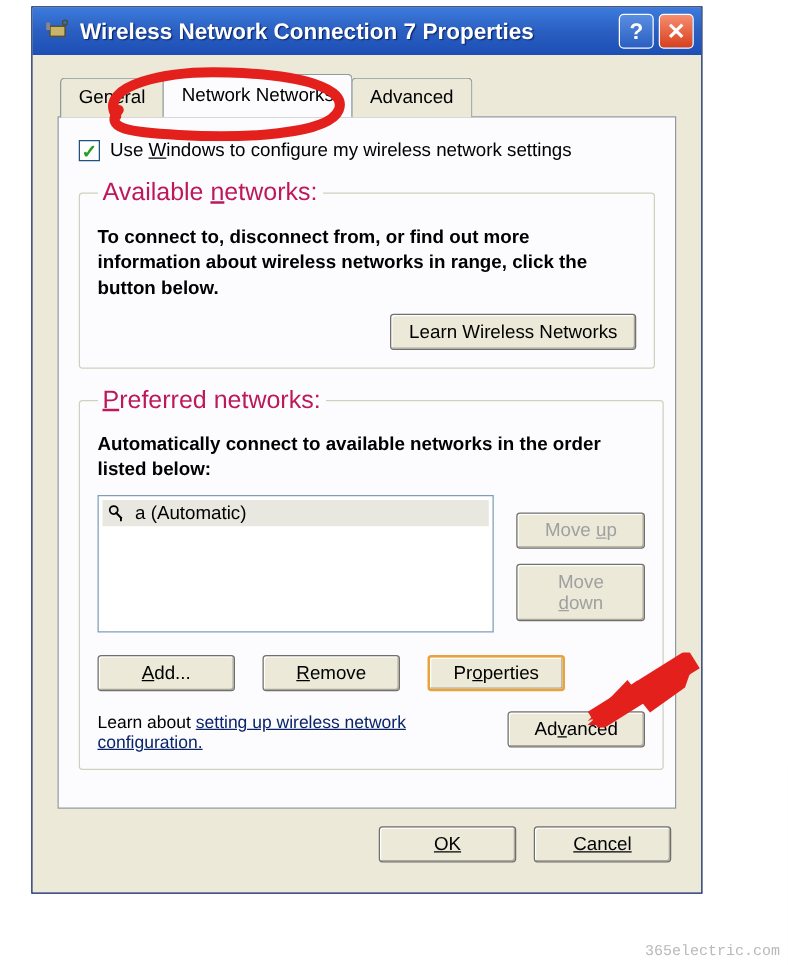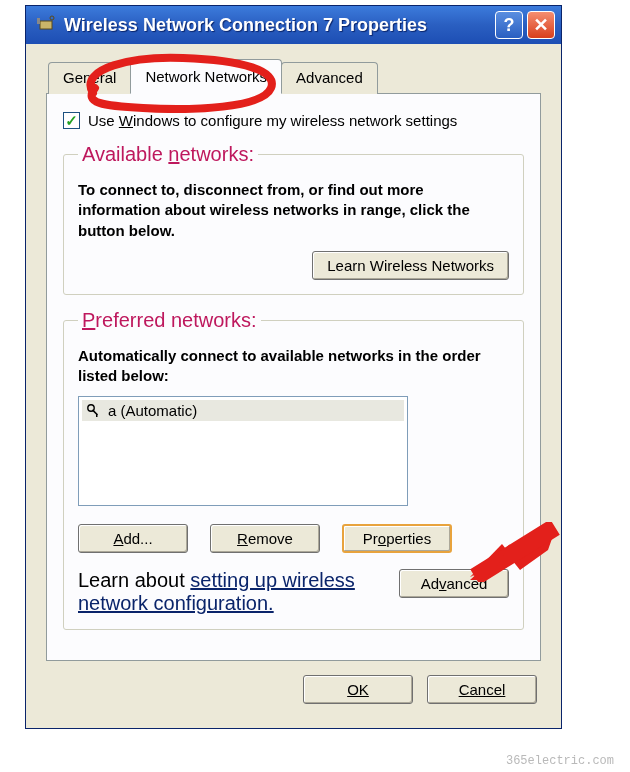--- a/index.html
+++ b/index.html
@@ -215,21 +215,21 @@
   
   .annot-arrow {
     position: absolute;
     left: 470px; top: 522px;
     width: 90px; height: 60px;
     pointer-events: none;
     z-index: 10;
   }
   .watermark {
     position: absolute;
-    right: 16px; bottom: 4px;
+    right: 6px; bottom: 4px;
     font-size: 12px;
     color: #b9b9b9;
     font-family: "Courier New", monospace;
   }
 </style>
 </head>
 <body>
 
 <div class="window">
 
@@ -281,30 +281,34 @@
           <div class="listbox">
             <div class="listitem">
               <svg class="key-icon" viewBox="0 0 16 16">
                 <circle cx="5" cy="5" r="3.2" fill="none" stroke="#000" stroke-width="1.4"></circle>
                 <rect x="6.5" y="6.5" width="7" height="1.6" fill="#000" transform="rotate(45 7 7)"></rect>
                 <rect x="10" y="11" width="1.5" height="3" fill="#000"></rect>
               </svg>
               <span>a (Automatic)</span>
             </div>
           </div>
+          <div class="move-col">
+            <button class="btn" disabled="">Move <span class="ul">u</span>p</button>
+            <button class="btn" disabled="">Move <span class="ul">d</span>own</button>
+          </div>
         </div>
 
         <div class="btn-row-3">
           <button class="btn" style="min-width:110px"><span class="ul">A</span>dd...</button>
           <button class="btn" style="min-width:110px"><span class="ul">R</span>emove</button>
           <button class="btn focused" style="min-width:110px">Pr<span class="ul">o</span>perties</button>
         </div>
 
         <div class="learn">
-          <div style="font-size:20px; max-width:320px;">
+          <div style="font-size:14px; max-width:320px;">
             <span>Learn about </span><span class="link">setting up wireless network configuration.</span>
           </div>
           <button class="btn" style="min-width:110px">Ad<span class="ul">v</span>anced</button>
         </div>
 
       </fieldset>
 
     </div>
 
     <div class="dlg-buttons">

